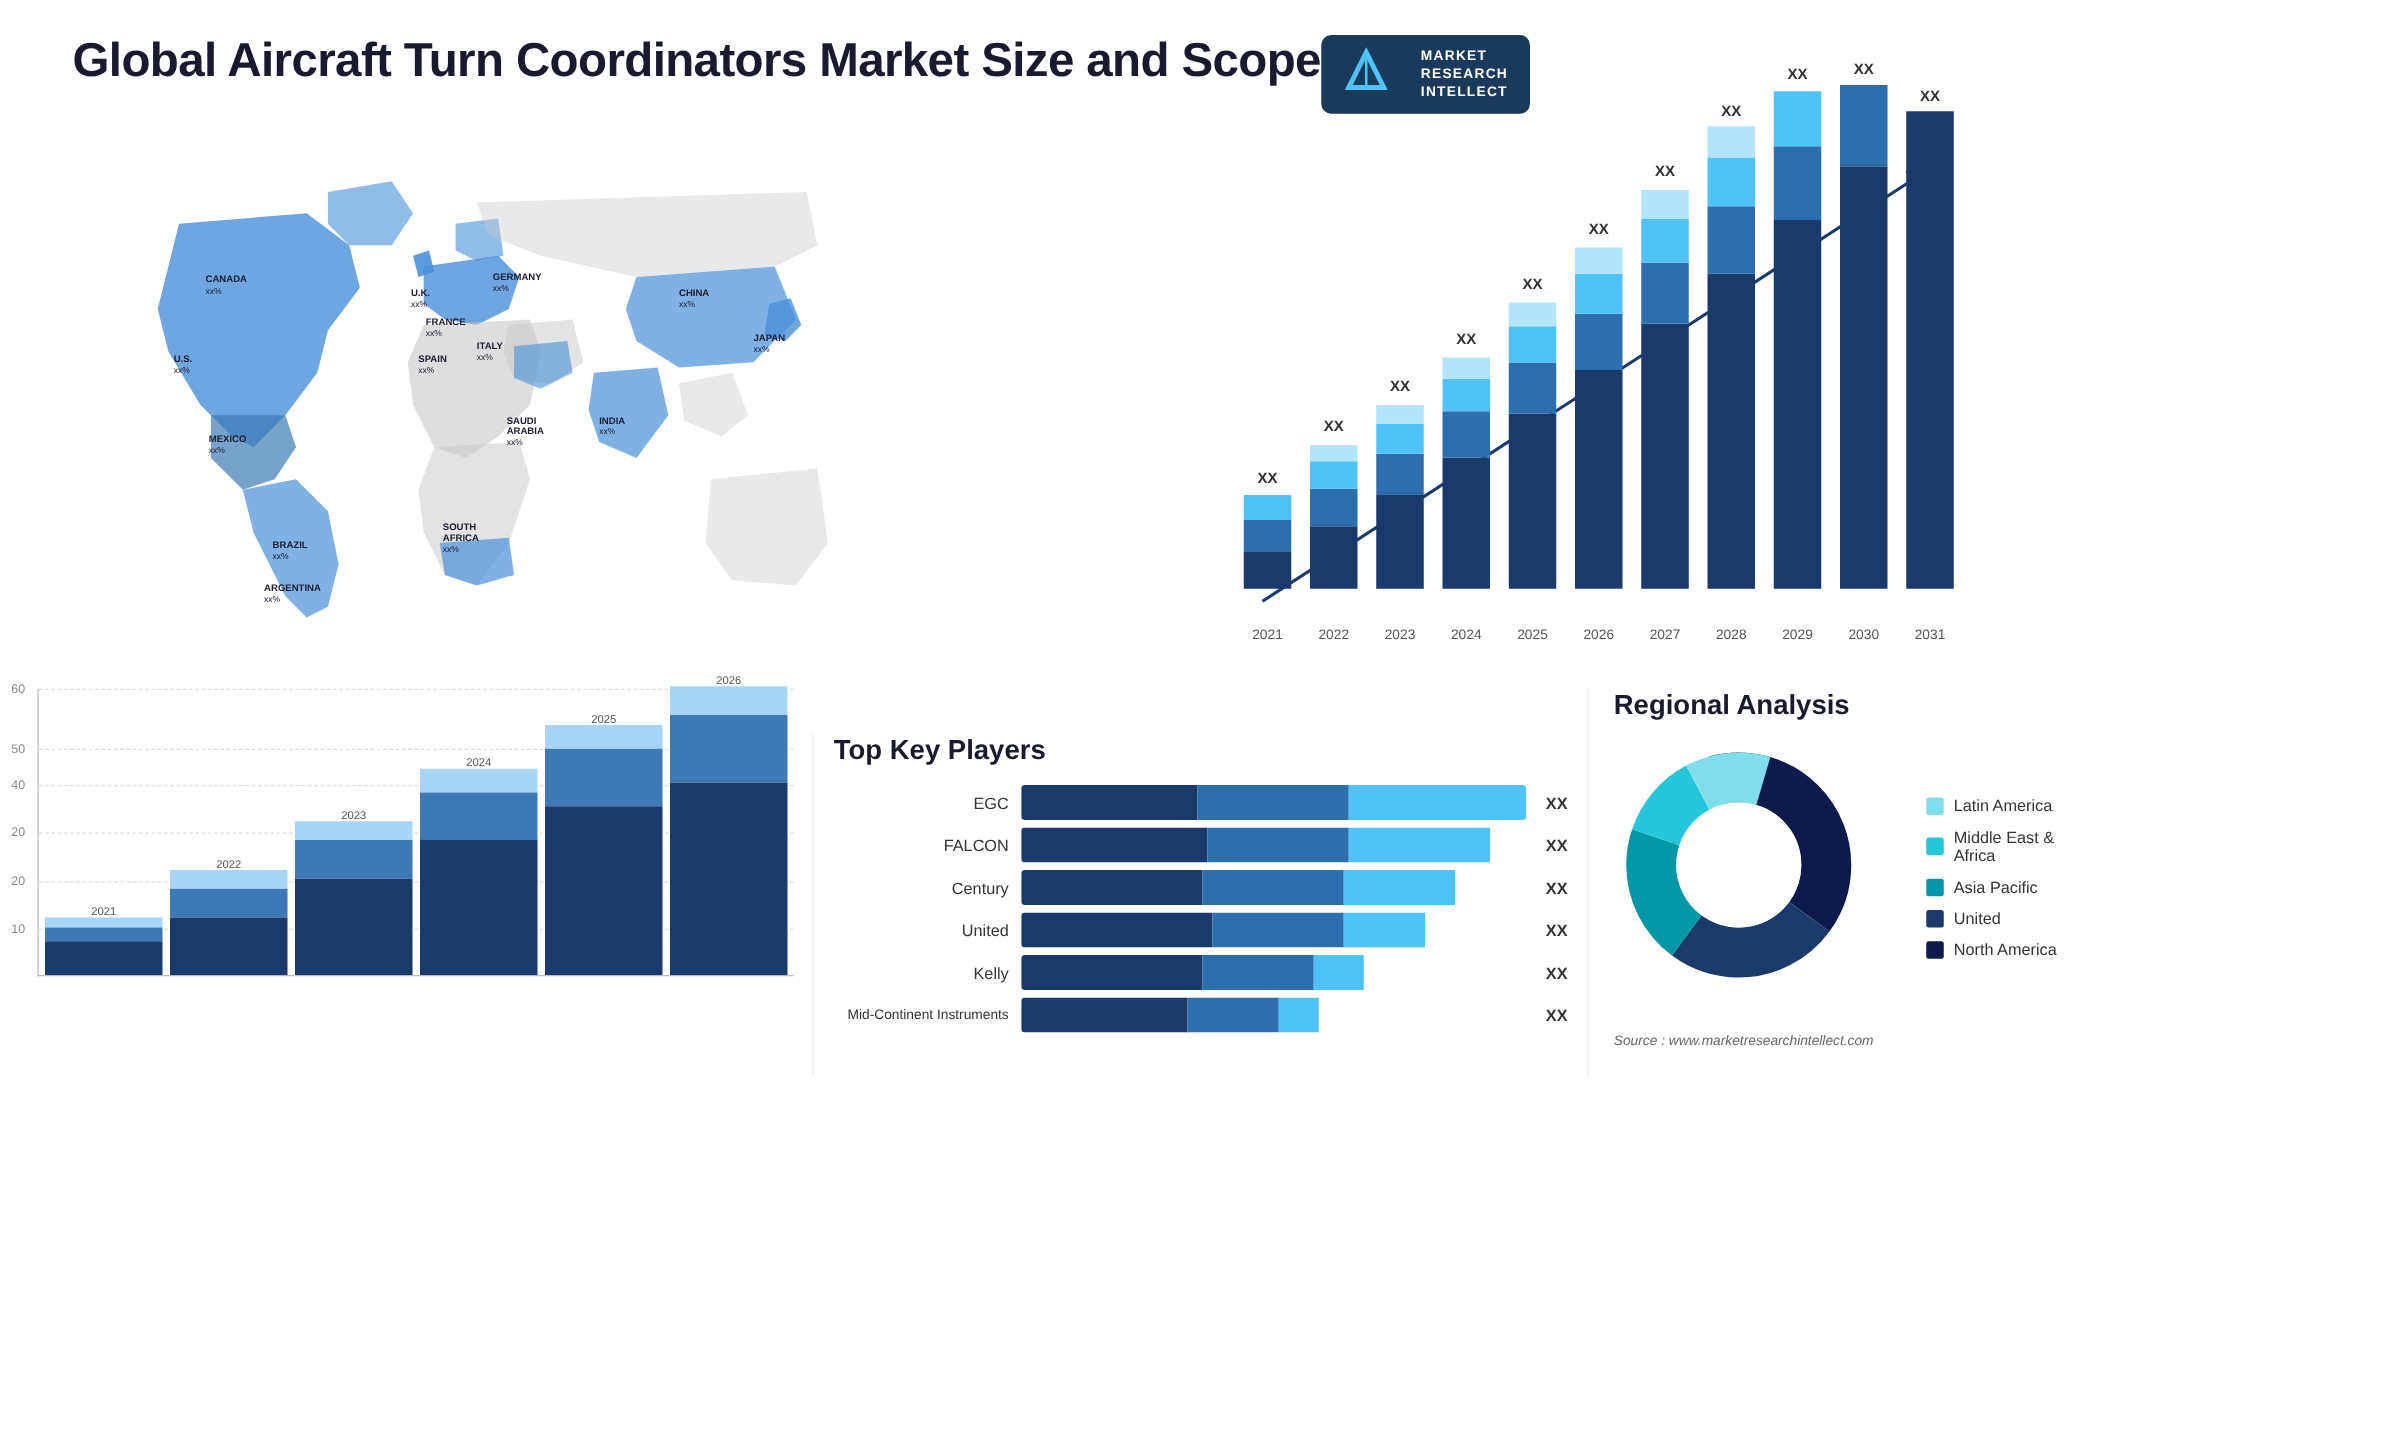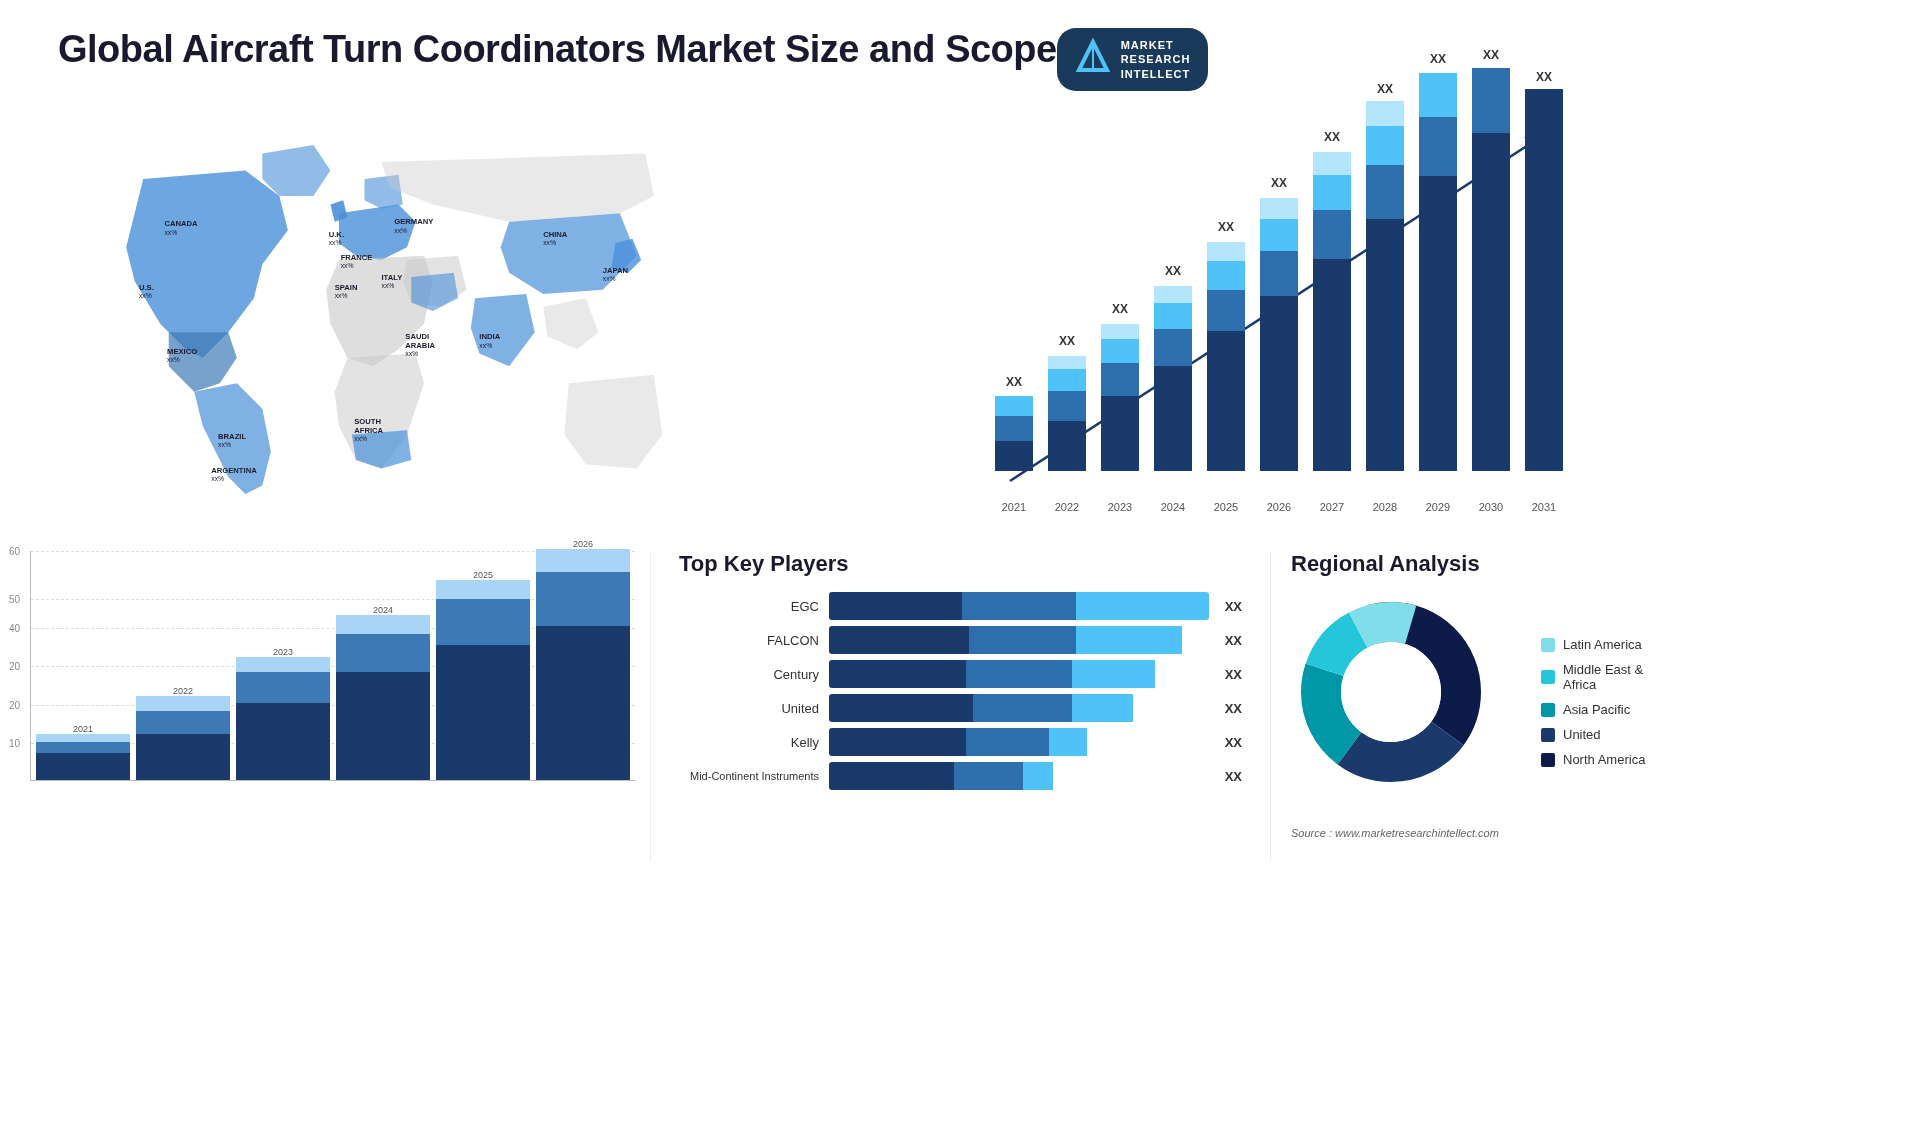--- a/index.html
+++ b/index.html
@@ -28,24 +28,24 @@
     }
     .logo-area {
       display: flex;
       flex-direction: column;
       align-items: flex-end;
     }
     .logo-box {
       background: #1a3a5c;
       color: #fff;
       padding: 10px 18px;
-      border-radius: 19px;
+      border-radius: 8px;
       display: flex;
       align-items: center;
-      gap: 10px;
+      gap: 26px;
     }
     .logo-m {
       font-size: 28px;
       font-weight: 900;
       color: #4fc3f7;
     }
     .logo-text {
       font-size: 11px;
       font-weight: 700;
       line-height: 1.3;
@@ -430,21 +430,21 @@
               <div style="background:#a8d5f5; height:23px;"></div>
             </div>
             <div style="font-size:9px; color:#555; margin-top:3px;">2026</div>
           </div>
         </div>
       </div>
 
     </div>
   </div>
 
-  <div style="padding:0 28px; border-left:1px solid #eee;">
+  <div style="padding:0 16px; border-left:1px solid #eee;margin-top:36px;">
     <div class="section-title">Top Key Players</div>
     <div class="players-container">
 
       <div class="player-row">
         <div class="player-name">EGC</div>
         <div class="player-bar-container">
           <div class="player-bar-seg1" style="width:35%;"></div>
           <div class="player-bar-seg2" style="width:30%;"></div>
           <div class="player-bar-seg3" style="width:35%;"></div>
         </div>

